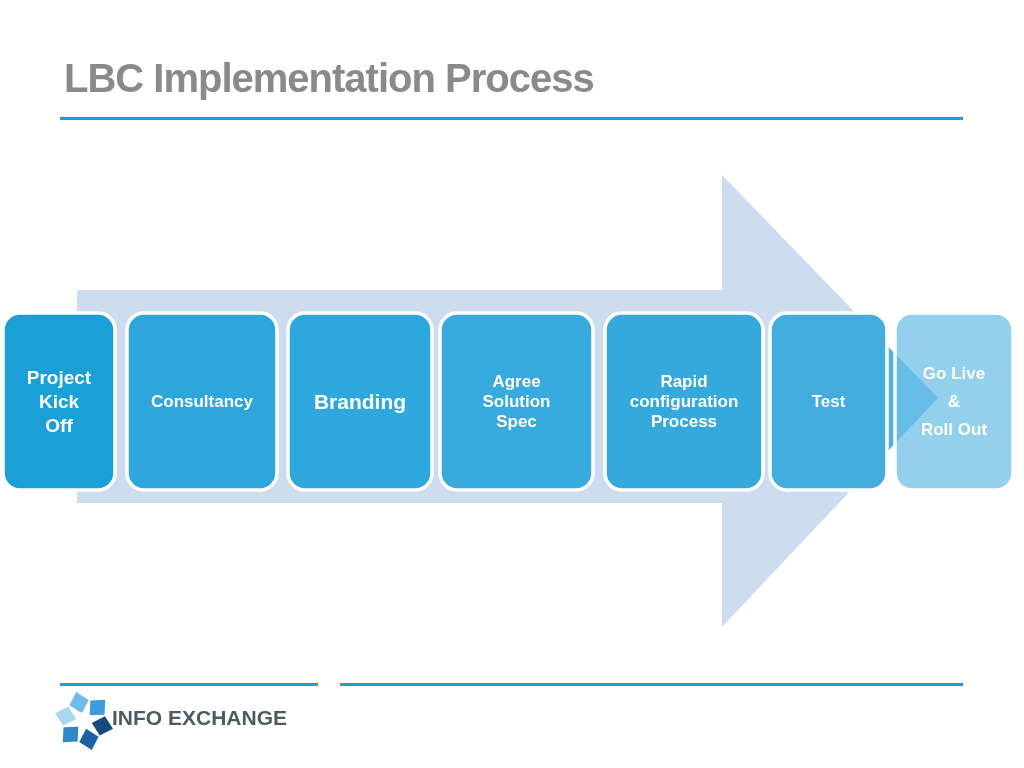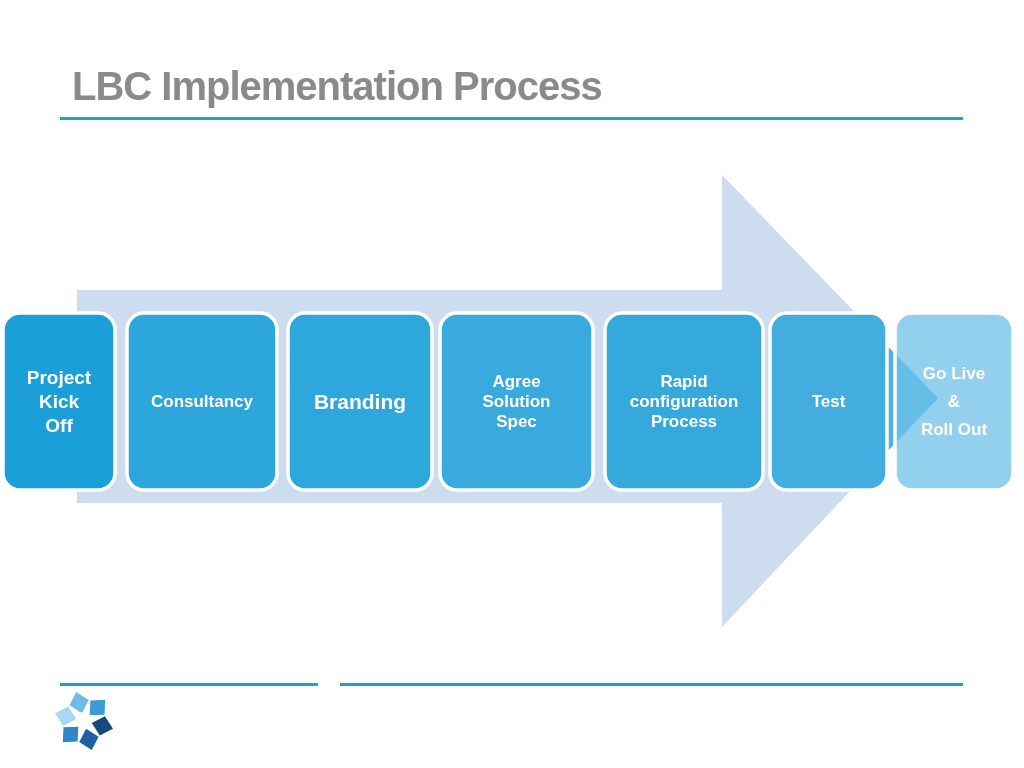--- a/index.html
+++ b/index.html
@@ -1,19 +1,19 @@
 <!DOCTYPE html>
 <html><head>
 <meta charset="utf-8">
 <style>
   html,body{margin:0;padding:0;}
   body{width:1024px;height:768px;background:#ffffff;overflow:hidden;
        font-family:"Liberation Sans",sans-serif;position:relative;}
   .page{position:absolute;inset:0;background:#ffffff;}
-  .slide-title{position:absolute;left:60px;top:52px;margin:12px;
+  .slide-title{position:absolute;left:60px;top:52px;margin:4px;
        font-size:40px;font-weight:bold;letter-spacing:-1px;color:#8a8a8a;white-space:nowrap;}
   .title-rule{position:absolute;left:60px;top:117px;width:903px;height:3px;}
   #diagram{position:absolute;left:0;top:0;}
   .footer-rule{position:absolute;top:683px;height:3px;}
   .footer-rule.left{left:60px;width:258px;}
   .footer-rule.right{left:340px;width:623px;}
   .logo{position:absolute;left:52px;top:688px;width:64px;height:68px;}
   .brand-text{position:absolute;left:112px;top:706px;font-size:21px;font-weight:bold;
        color:#4e5a64;letter-spacing:0px;white-space:nowrap;}
   svg text{font-family:"Liberation Sans",sans-serif;font-weight:bold;fill:#ffffff;}
@@ -66,14 +66,15 @@
     <g id="logo-petals" transform="translate(32,33)">
         <polygon points="0,-30 10,-19 0,-8 -10,-19" transform="rotate(-15)" fill="#6FBCE8"></polygon>
         <polygon points="0,-30 10,-19 0,-8 -10,-19" transform="rotate(45)" fill="#3D9BD8"></polygon>
         <polygon points="0,-30 10,-19 0,-8 -10,-19" transform="rotate(105)" fill="#16497F"></polygon>
         <polygon points="0,-30 10,-19 0,-8 -10,-19" transform="rotate(165)" fill="#1B61A4"></polygon>
         <polygon points="0,-30 10,-19 0,-8 -10,-19" transform="rotate(225)" fill="#2F87C8"></polygon>
         <polygon points="0,-30 10,-19 0,-8 -10,-19" transform="rotate(285)" fill="#A8D8F2"></polygon>
       </g>
     <polygon id="logo-star" points="28.9,23.5 33.3,29.0 40.1,27.1 36.2,33.0 40.1,38.9 33.3,37.0 28.9,42.5 28.6,35.5 22.0,33.0 28.6,30.5" fill="#FFFFFF"></polygon>
   </svg>
+  <div class="brand-text" style="color: rgb(78, 90, 100);">INFO EXCHANGE</div>
 
 </div>
 
 </body></html>

